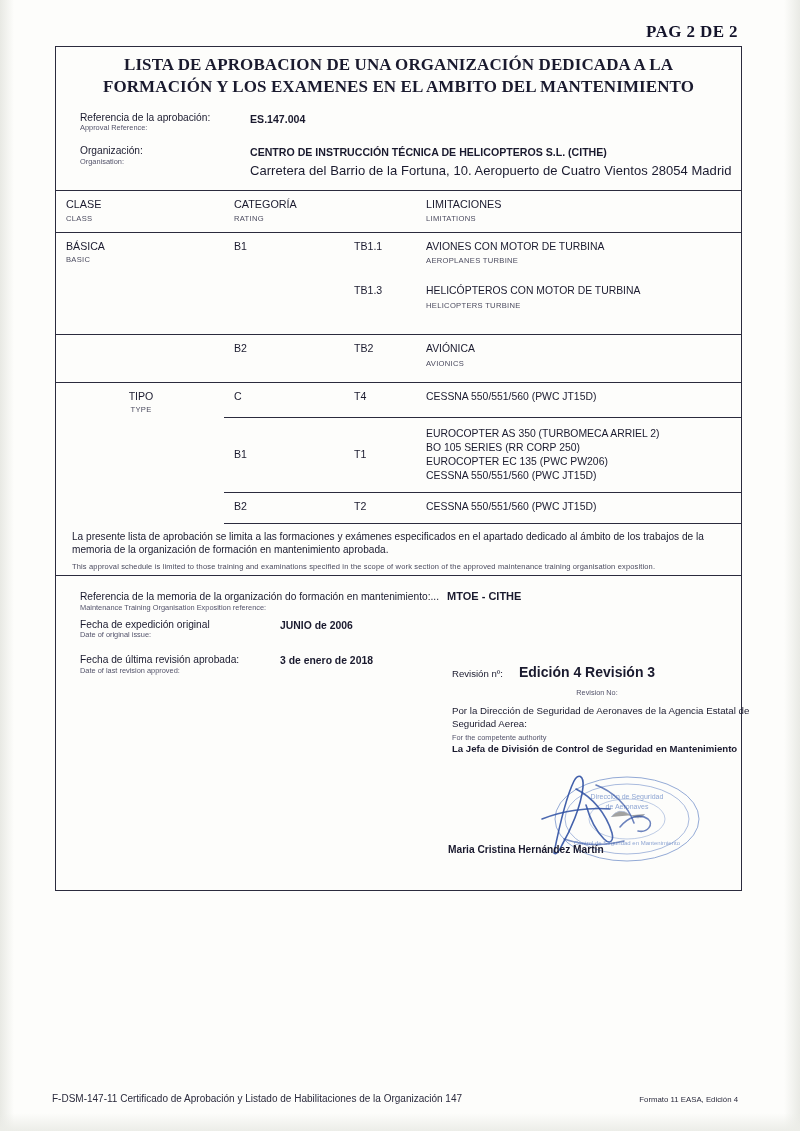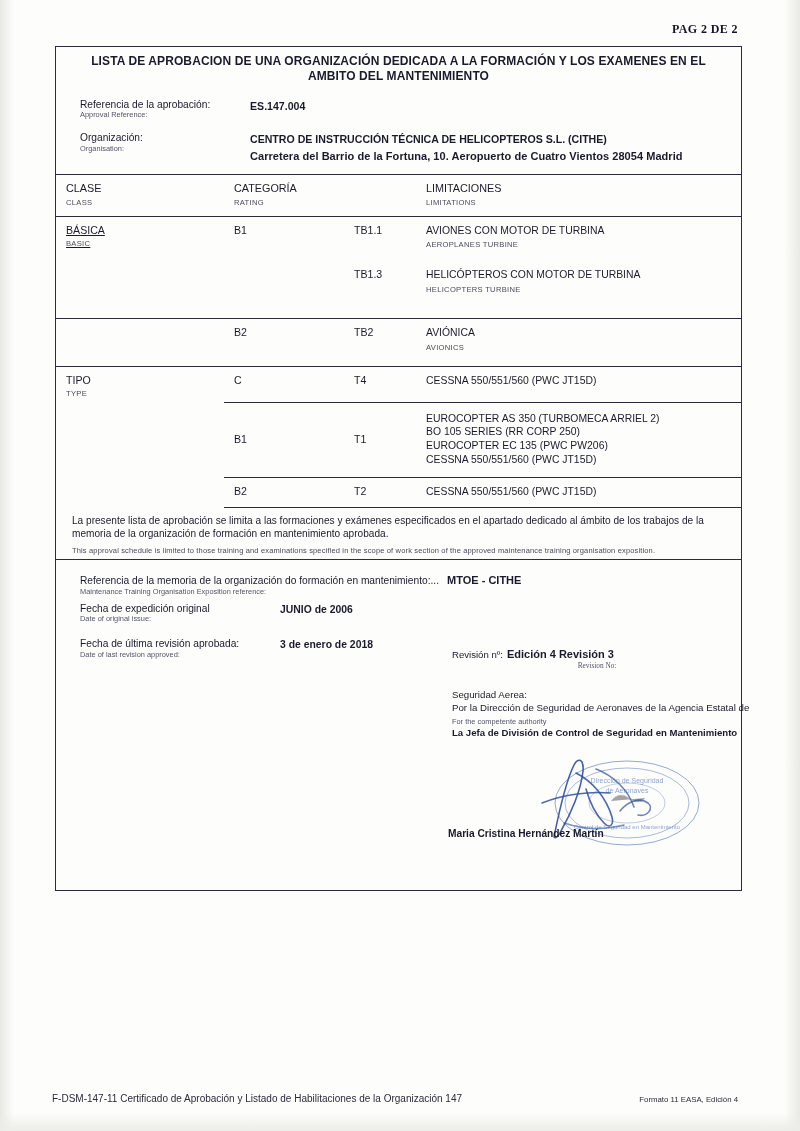--- a/index.html
+++ b/index.html
@@ -39,44 +39,45 @@
     background: linear-gradient(to top, #ecede8, rgba(255,255,255,0));
     pointer-events: none;
   }
 
   .pag-header {
     position: absolute;
     right: 62px;
     top: 22px;
     font-family: "Liberation Serif", serif;
     font-weight: bold;
-    font-size: 12px;
+    font-size: 17px;
     letter-spacing: 0.4px;
     color: #14142b;
   }
 
   .doc-frame {
     position: absolute;
     left: 55px;
     top: 46px;
     width: 687px;
     height: 845px;
     border: 1.3px solid #2b2b3d;
     box-sizing: border-box;
   }
 
   .title-block {
     padding: 7px 16px 4px 16px;
     text-align: center;
   }
   .title-es {
-    font-size: 12px;
+    font-size: 17px;
     font-weight: bold;
     line-height: 1.28;
     letter-spacing: 0.1px;
+    font-family: Liberation Serif, serif;
   }
   .title-en {
     font-size: 8.6px;
     letter-spacing: 0.35px;
     color: #3a3a4c;
     margin-top: 4px;
   }
 
   .ref-block {
     padding: 10px 0 0 24px;
@@ -103,22 +104,22 @@
     font-size: 10.6px;
     font-weight: bold;
     padding-top: 1px;
   }
   .org-value-main {
     font-size: 10.6px;
     font-weight: bold;
     padding-top: 1px;
   }
   .org-value-sub {
-    font-size: 11px;
-    font-weight: bold;
+    font-size: 13px;
+    font-weight: normal;
     margin-top: 5px;
     letter-spacing: 0.05px;
   }
 
   table.main-table {
     width: 100%;
     border-collapse: collapse;
     table-layout: fixed;
     margin-top: 6px;
   }
@@ -203,22 +204,22 @@
     left: 396px;
     top: 88px;
     width: 290px;
     text-align: center;
   }
   .rev-line {
     display: flex;
     align-items: baseline;
   }
   .rev-label { font-size: 9.6px; }
-  .rev-value { font-size: 11px; font-weight: bold; margin-left: 4px; }
-  .rev-sub { font-size: 7.3px; color: #53536a; margin-top: 1px; font-family: Liberation Serif, serif; }
+  .rev-value { font-size: 14px; font-weight: bold; margin-left: 16px; }
+  .rev-sub { font-size: 7.3px; color: #53536a; margin-top: 8px; }
 
   .authority {
     position: absolute;
     left: 396px;
     top: 128px;
     width: 300px;
   }
   .auth-line { font-size: 9.7px; line-height: 1.35; }
   .auth-sub { font-size: 7.4px; color: #53536a; margin-top: 3px; }
   .auth-bold { font-size: 9.6px; font-weight: bold; margin-top: 1px; }
@@ -329,21 +330,21 @@
             <div class="cell-es">CATEGORÍA</div>
             <div class="cell-en">RATING</div>
           </td>
           <td>
             <div class="cell-es">LIMITACIONES</div>
             <div class="cell-en">LIMITATIONS</div>
           </td>
         </tr>
 
         <tr>
-          <td class="vline-r" rowspan="2" style="border-bottom:none;text-decoration:underline;">
+          <td class="vline-r" rowspan="2" style="border-bottom:none;">
             <div class="cell-es">BÁSICA</div>
             <div class="cell-en">BASIC</div>
           </td>
           <td rowspan="2" style="border-bottom:none;">
             <div class="cell-es">B1</div>
           </td>
           <td class="vline-r" style="border-bottom:none;">
             <div class="cell-es">TB1.1</div>
           </td>
           <td style="border-bottom:none;">
@@ -372,21 +373,21 @@
           <td class="vline-r">
             <div class="cell-es">TB2</div>
           </td>
           <td style="padding-bottom:14px;">
             <div class="lim-line">AVIÓNICA</div>
             <div class="cell-en">AVIONICS</div>
           </td>
         </tr>
 
         <tr>
-          <td class="vline-r" rowspan="3" style="border-bottom:none;">
+          <td class="vline-r" rowspan="3" style="border-bottom:none;text-align:center;">
             <div class="cell-es">TIPO</div>
             <div class="cell-en">TYPE</div>
           </td>
           <td>
             <div class="cell-es">C</div>
           </td>
           <td class="vline-r">
             <div class="cell-es">T4</div>
           </td>
           <td style="padding-bottom:14px;">
@@ -456,22 +457,22 @@
 
       <div class="rev-box">
         <div class="rev-line">
           <span class="rev-label">Revisión nº:</span>
           <span class="rev-value">Edición 4 Revisión 3</span>
         </div>
         <div class="rev-sub">Revision No:</div>
       </div>
 
       <div class="authority">
+        <div class="auth-line">Por la  Dirección de Seguridad de Aeronaves de la Agencia Estatal de</div>
         <div class="auth-line">Seguridad Aerea:</div>
-        <div class="auth-line">Por la  Dirección de Seguridad de Aeronaves de la Agencia Estatal de</div>
         <div class="auth-sub">For the competente authority</div>
         <div class="auth-bold">La Jefa de División de Control de Seguridad en Mantenimiento</div>
       </div>
 
       <div class="signature-area">
 
         <svg class="stamp" viewBox="0 0 152 92">
           <g stroke="#3a63b5" fill="none" stroke-width="1">
             <ellipse cx="76" cy="46" rx="72" ry="42" opacity="0.75"></ellipse>
             <ellipse cx="76" cy="46" rx="62" ry="35" opacity="0.6"></ellipse>

